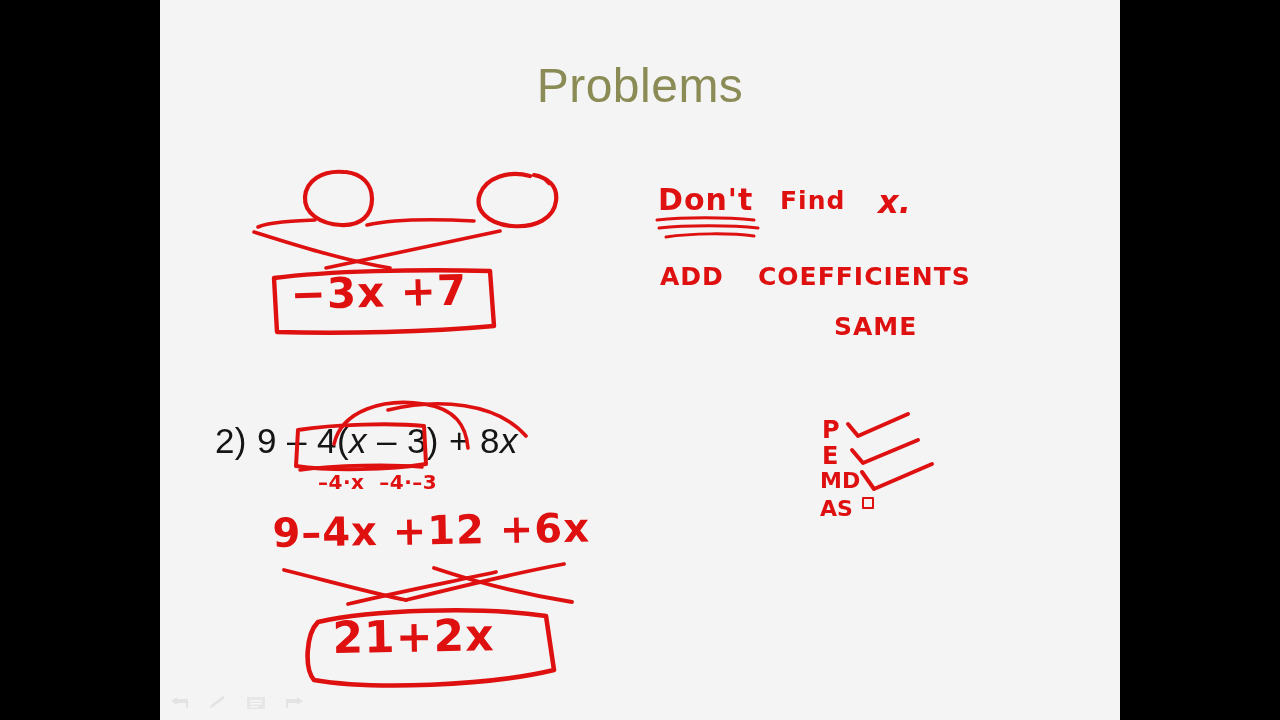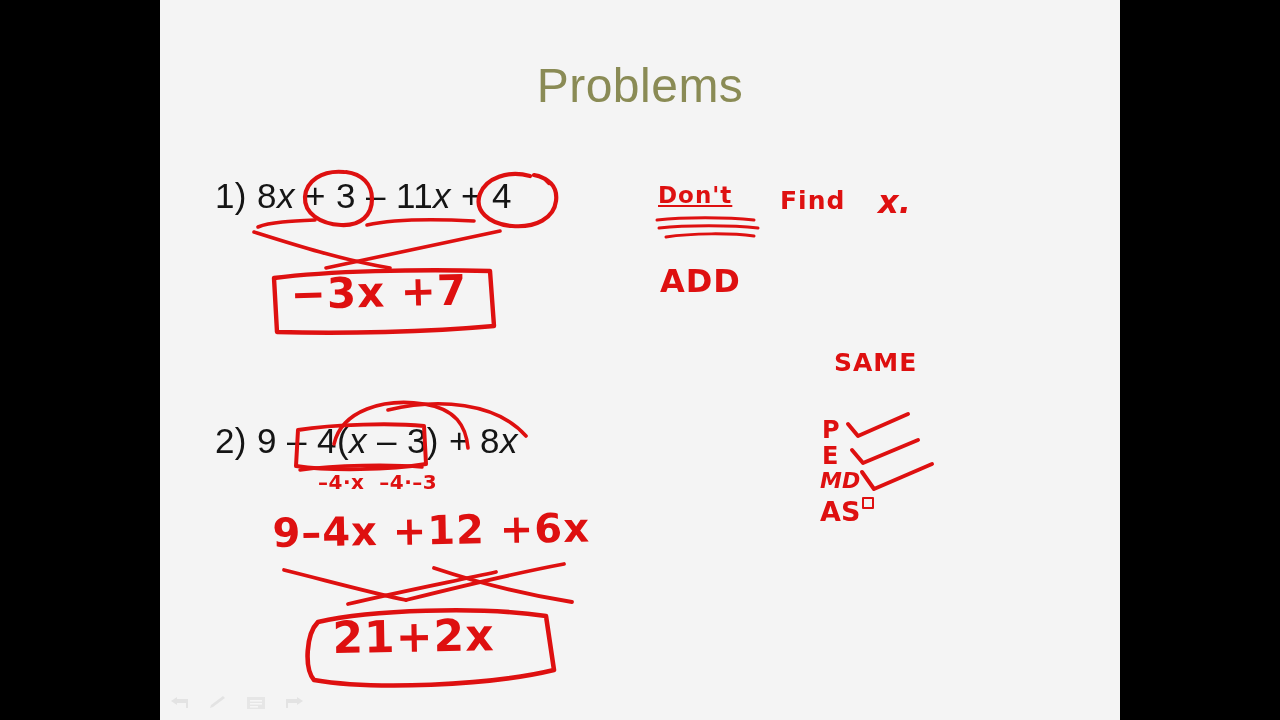--- a/index.html
+++ b/index.html
@@ -45,21 +45,20 @@
 
 <div id="stage">
 
   <div class="bar left"></div>
   <div class="bar right"></div>
 
   <div id="slide">
 
     <div id="title">Problems</div>
 
-    <div class="prob" id="prob1"><span>1)</span><span> <span>8</span><span class="it">x</span><span> + 3 </span><span>– 11</span><span class="it">x</span><span> + 4</span></span></div>
 
     <svg class="ink" style="left:140px;top:168px;" width="80" height="62" viewBox="0 0 80 62">
       <path d="M44 4 C22 2 6 13 5 29 C4 45 20 56 41 57 C61 58 72 47 72 31 C72 16 62 6 46 4" stroke-width="4.2"></path>
     </svg>
 
     <svg class="ink" style="left:312px;top:170px;" width="92" height="62" viewBox="0 0 92 62">
       <path d="M58 6 C36 0 14 8 8 24 C2 40 16 54 40 56 C64 58 82 48 84 31 C86 16 76 8 62 5 C70 6 74 9 77 13" stroke-width="4.2"></path>
     </svg>
 
     <svg class="ink" style="left:96px;top:218px;" width="62" height="14" viewBox="0 0 62 14">
@@ -73,31 +72,32 @@
     <svg class="ink" style="left:92px;top:226px;" width="300" height="46" viewBox="0 0 300 46">
       <path d="M2 6 C40 18 90 34 138 42" stroke-width="3.6"></path>
       <path d="M74 42 C130 30 186 18 248 5" stroke-width="3.6"></path>
     </svg>
 
     <svg class="ink" style="left:108px;top:262px;" width="230" height="80" viewBox="0 0 230 80">
       <path d="M6 16 C60 9 150 7 222 9 L226 64 C160 70 74 72 9 70 Z" stroke-width="4.4"></path>
     </svg>
     <div class="hw" style="left:130px;top:270px;font-size:42px;letter-spacing:1px;transform:rotate(-1.5deg);">−3x +7</div>
 
-    <div class="hw" style="left:498px;top:182px;font-size:23px;letter-spacing:1px;text-decoration:underline;">Don't</div>
+    <div class="hw" style="left:498px;top:182px;font-size:30px;letter-spacing:1px;">Don't</div>
     <svg class="ink" style="left:494px;top:216px;" width="110" height="26" viewBox="0 0 110 26">
       <path d="M3 4 C30 1 72 1 100 4" stroke-width="3"></path>
       <path d="M5 12 C32 9 78 9 104 12" stroke-width="3"></path>
       <path d="M12 21 C38 17 78 17 100 20" stroke-width="3"></path>
     </svg>
     <div class="hw" style="left:620px;top:186px;font-size:25px;letter-spacing:1px;">Find</div>
     <div class="hw" style="left:718px;top:183px;font-size:32px;font-style:italic;">x.</div>
 
-    <div class="hw" style="left:500px;top:262px;font-size:32px;letter-spacing:1px;">ADD</div>
-    <div class="hw" style="left:674px;top:312px;font-size:25px;letter-spacing:1px;margin-top:36px;">SAME</div>
+    <div class="hw" style="left:500px;top:262px;font-size:25px;letter-spacing:1px;">ADD</div>
+    <div class="hw" style="left:598px;top:262px;font-size:25px;letter-spacing:1px;">COEFFICIENTS</div>
+    <div class="hw" style="left:674px;top:312px;font-size:25px;letter-spacing:1px;">SAME</div>
 
     <div class="prob" id="prob2"><span>2)</span><span> <span>9 </span><span>– 4</span><span>(</span><span class="it">x</span><span> – 3) + 8</span><span class="it">x</span></span></div>
 
     <svg class="ink" style="left:130px;top:418px;" width="142" height="60" viewBox="0 0 142 60">
       <path d="M8 12 C44 6 104 5 134 8 L136 46 C100 52 40 53 6 48 Z" stroke-width="4"></path>
       <path d="M10 52 C46 47 100 46 132 49" stroke-width="3.4"></path>
     </svg>
 
     <svg class="ink" style="left:168px;top:396px;" width="210" height="62" viewBox="0 0 210 62">
       <path d="M6 48 C14 14 56 2 96 8 C128 13 138 30 140 52" stroke-width="3.6"></path>
@@ -120,22 +120,22 @@
       <path d="M214 42 C258 30 300 16 318 6" stroke-width="0"></path>
     </svg>
 
     <svg class="ink" style="left:140px;top:604px;" width="260" height="88" viewBox="0 0 260 88">
       <path d="M18 18 C70 6 178 2 246 12 L254 66 C188 82 72 86 14 76 C4 64 6 30 18 18 Z" stroke-width="4.6"></path>
     </svg>
     <div class="hw" style="left:172px;top:612px;font-size:44px;letter-spacing:1px;transform:rotate(-1deg);">21+2x</div>
 
     <div class="hw" style="left:662px;top:416px;font-size:24px;">P</div>
     <div class="hw" style="left:662px;top:442px;font-size:24px;">E</div>
-    <div class="hw" style="left:660px;top:468px;font-size:22px;font-style:italic;">MD</div>
-    <div class="hw" style="left:660px;top:496px;font-size:27px;">AS</div>
+    <div class="hw" style="left:660px;top:468px;font-size:22px;">MD</div>
+    <div class="hw" style="left:660px;top:496px;font-size:22px;">AS</div>
 
     <svg class="ink" style="left:686px;top:412px;" width="66" height="30" viewBox="0 0 66 30">
       <path d="M2 12 L12 24 L62 2" stroke-width="4"></path>
     </svg>
     <svg class="ink" style="left:690px;top:438px;" width="72" height="30" viewBox="0 0 72 30">
       <path d="M2 12 L13 25 L68 2" stroke-width="4"></path>
     </svg>
     <svg class="ink" style="left:700px;top:462px;" width="76" height="32" viewBox="0 0 76 32">
       <path d="M2 10 L14 27 L72 2" stroke-width="4"></path>
     </svg>

